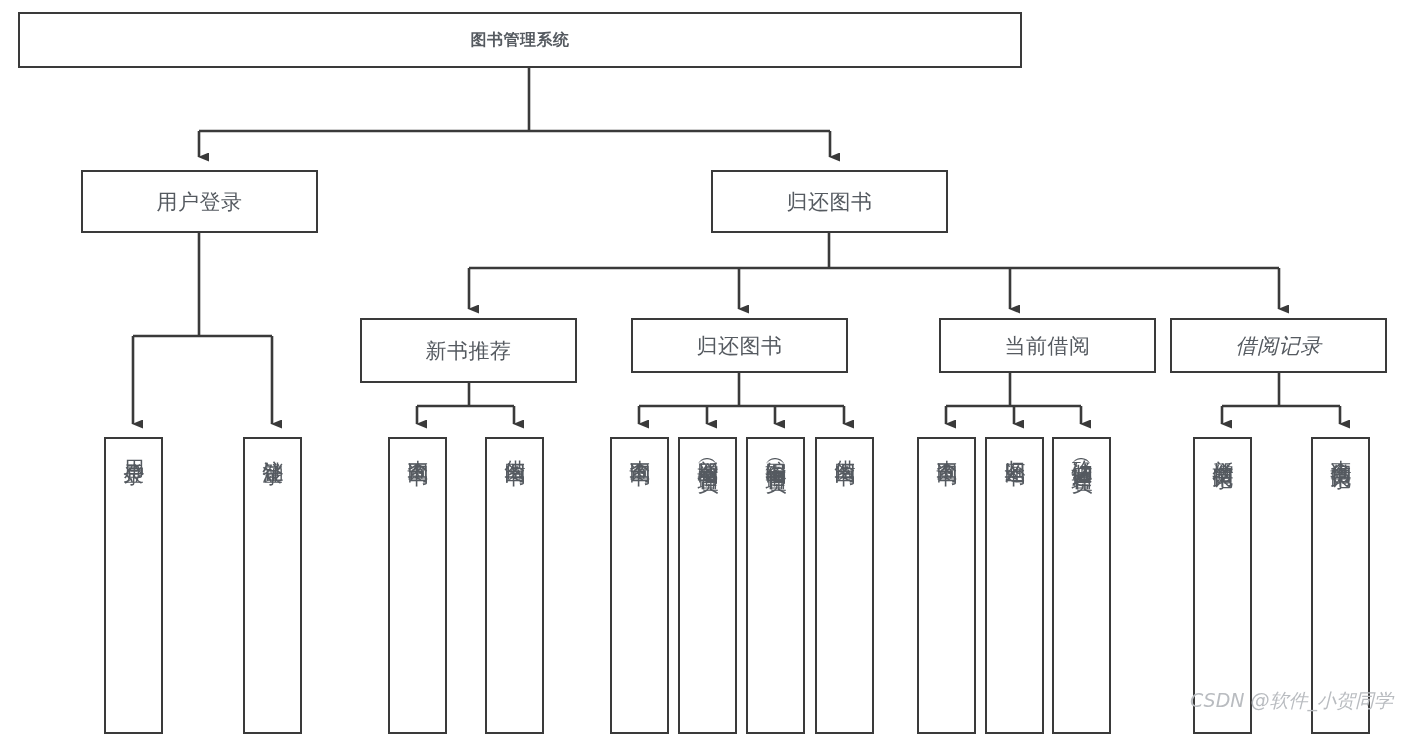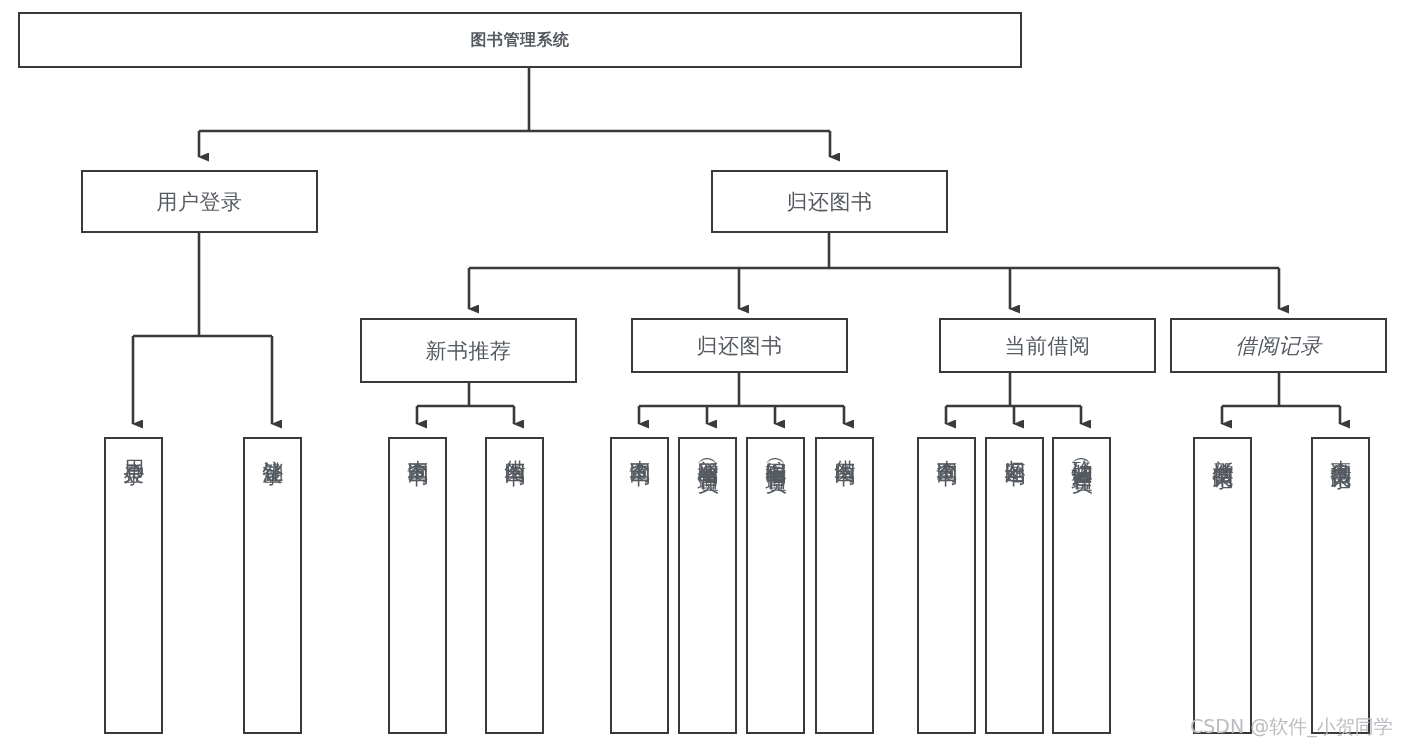--- a/index.html
+++ b/index.html
@@ -134,15 +134,15 @@
     <span class="label">确认归还（管理员）</span>
   </div>
 
   <div class="node leaf" style="left:1193px;top:437px;width:59px;height:297px;">
     <span class="label">新增借阅记录</span>
   </div>
   <div class="node leaf" style="left:1311px;top:437px;width:59px;height:297px;">
     <span class="label">查询借阅记录</span>
   </div>
 
-  <div class="watermark" style="left:1190px;top:714px;">CSDN @软件_小贺同学</div>
+  <div class="watermark" style="left:1190px;top:688px;font-style:italic;">CSDN @软件_小贺同学</div>
 
 </div>
 
 </body></html>

